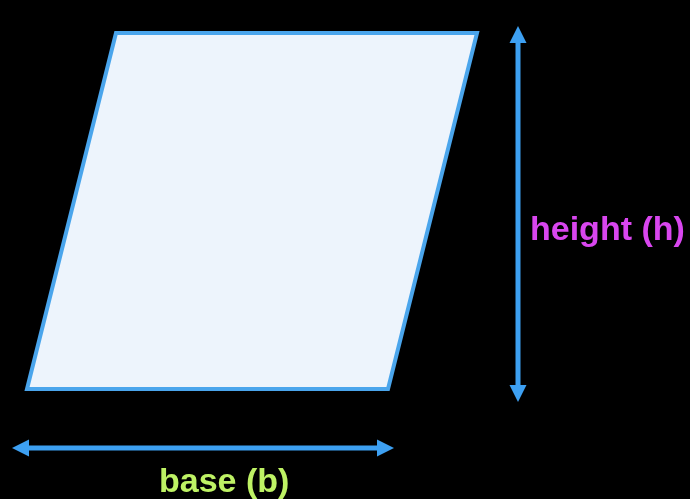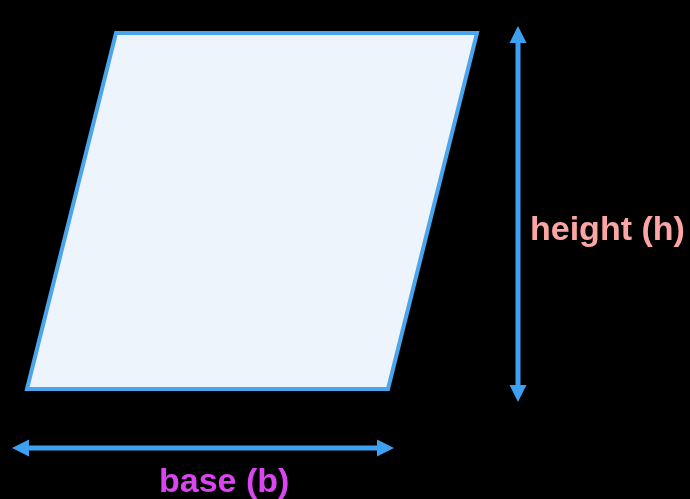--- a/index.html
+++ b/index.html
@@ -52,17 +52,17 @@
       <polygon points="518,402 509.5,385 526.5,385" fill="#3da0f2"></polygon>
     </g>
 
     <g>
       <line x1="26" y1="448" x2="380" y2="448" stroke-width="5" stroke="#3da0f2"></line>
       <polygon points="12,448 29,439.5 29,456.5" fill="#3da0f2"></polygon>
       <polygon points="394,448 377,439.5 377,456.5" fill="#3da0f2"></polygon>
     </g>
   </svg>
 
-  <div class="dim-label height" style="color: #fca5a5;">height (h)</div>
+  <div class="dim-label height" style="color: #d946ef;">height (h)</div>
 
-  <div class="dim-label base" style="color: #d946ef;">base (b)</div>
+  <div class="dim-label base" style="color: #bef264;">base (b)</div>
 
 </div>
 
 </body></html>

